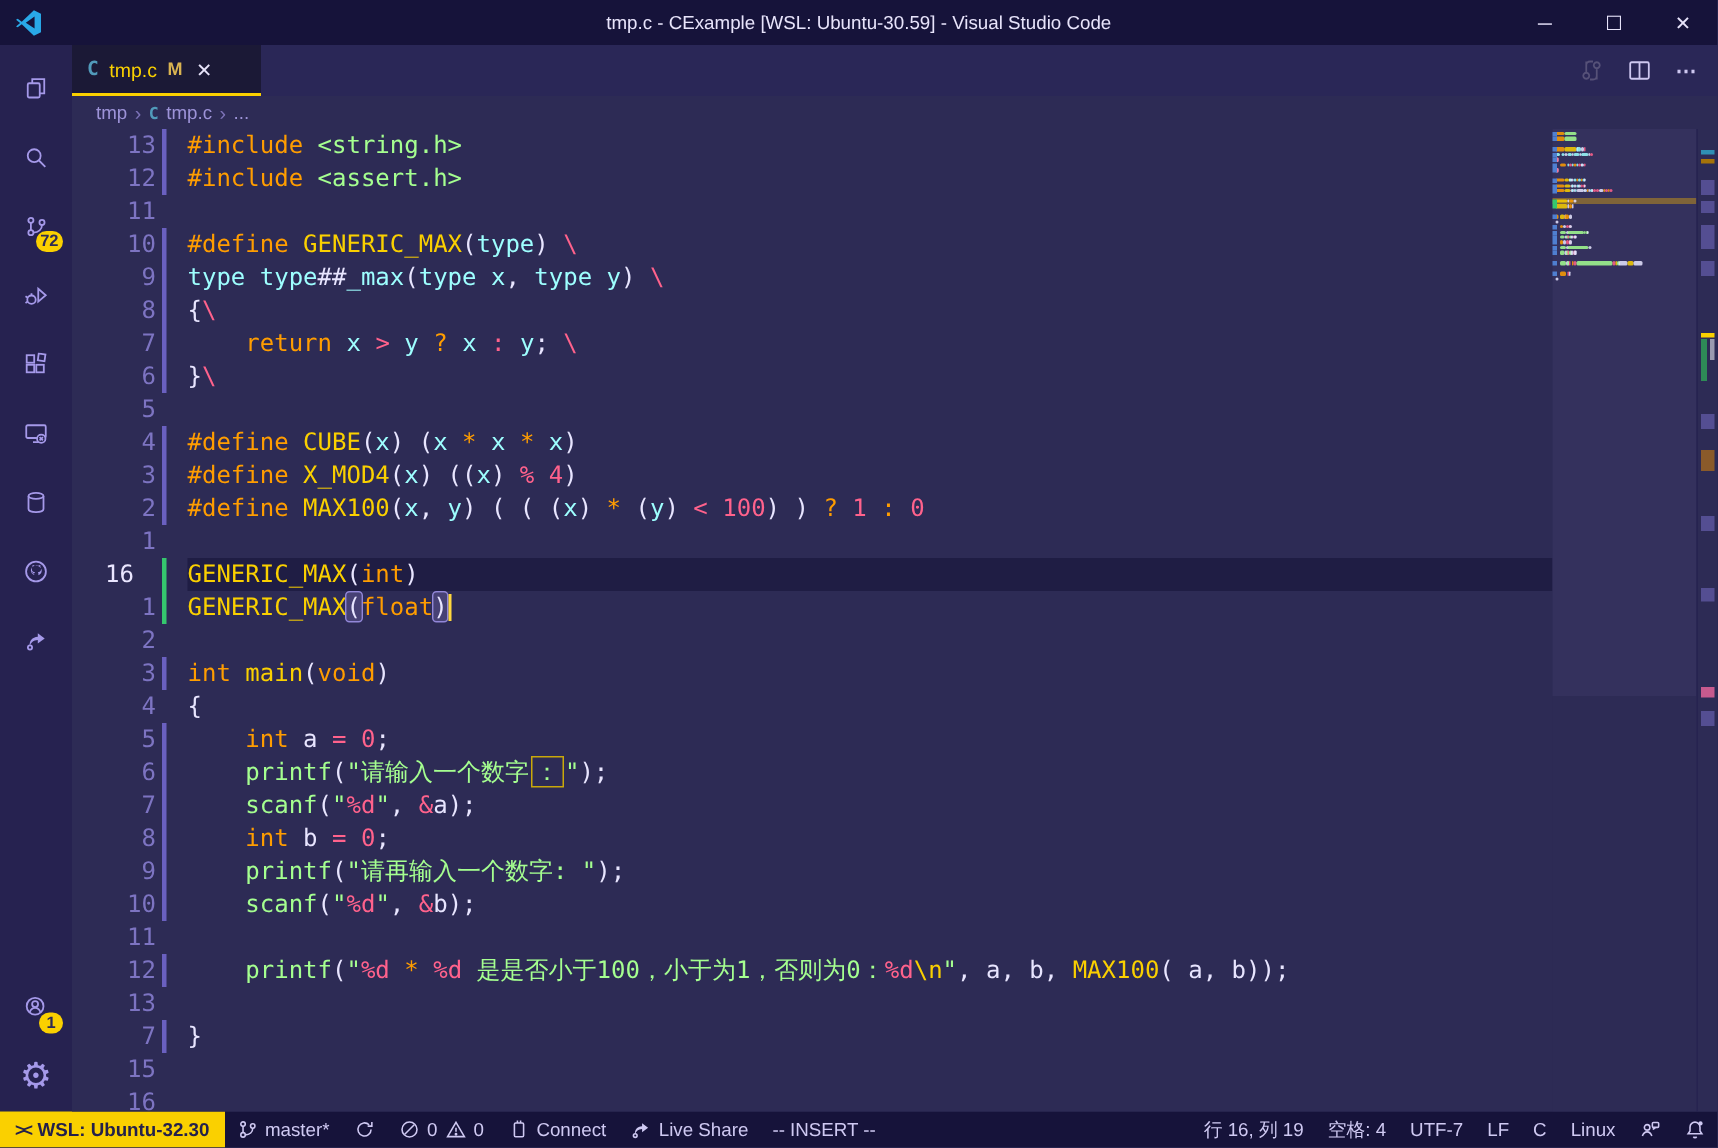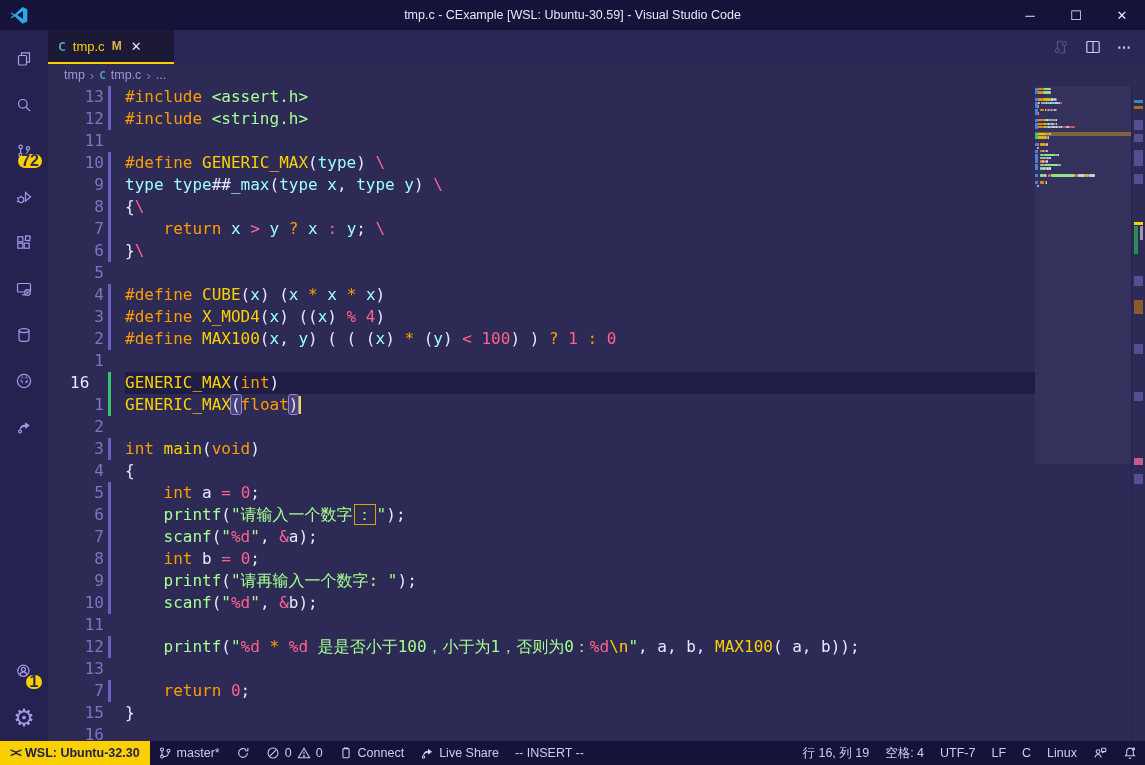--- a/index.html
+++ b/index.html
@@ -15,21 +15,21 @@
 
   
   .main { display:flex; height:711px; }
 
   
   .activitybar { width:48px; background:#262250; display:flex; flex-direction:column; align-items:center; padding-top:6px; }
   .ab-item { width:48px; height:46px; display:flex; align-items:center; justify-content:center; position:relative; color:#a599e9; }
   .ab-item svg { width:26px; height:26px; }
   .ab-spacer { flex:1; }
   .ab-badge { position:absolute; right:6px; bottom:6px; min-width:16px; height:14px; border-radius:9px; background:#fad000;
-    color:#2d2b55; font-size:16px; font-weight:bold; display:flex; align-items:center; justify-content:center; padding:0 3px; }
+    color:#2d2b55; font-size:11px; font-weight:bold; display:flex; align-items:center; justify-content:center; padding:0 3px; }
   .ab-gear { font-size:24px; line-height:1; }
 
   
   .editor { flex:1; position:relative; background:#2d2b55; display:flex; flex-direction:column; min-width:0; }
 
   .tabbar { height:34px; background:#2a2757; display:flex; align-items:stretch; }
   .tab { width:126px; background:#1b1936; display:flex; align-items:center; gap:7px; padding:0 10px; border-bottom:2px solid #fad000; }
   .tab-lang { color:#519aba; font-weight:bold; font-size:13px; font-family:"DejaVu Sans Mono", monospace; }
   .tab-label { color:#fad000; font-size:13px; }
   .tab-m { color:#d9b351; font-size:12px; font-weight:bold; }
@@ -257,22 +257,22 @@
           <div class="row"><span class="gnum">10</span><span class="gbar m"></span></div>
           <div class="row"><span class="gnum">11</span></div>
           <div class="row"><span class="gnum">12</span><span class="gbar m"></span></div>
           <div class="row"><span class="gnum">13</span></div>
           <div class="row"><span class="gnum">7</span><span class="gbar m"></span></div>
           <div class="row"><span class="gnum">15</span></div>
           <div class="row"><span class="gnum">16</span></div>
         </div>
       <div class="linehl" style="top: 286px;"></div>
         <div class="rows" id="coderows">
+          <div class="row"><div class="code"><span class="tok" style="color: rgb(255, 157, 0);">#include </span><span class="tok" style="color: rgb(165, 255, 144);">&lt;string.h&gt;</span></div></div>
           <div class="row"><div class="code"><span class="tok" style="color: rgb(255, 157, 0);">#include </span><span class="tok" style="color: rgb(165, 255, 144);">&lt;assert.h&gt;</span></div></div>
-          <div class="row"><div class="code"><span class="tok" style="color: rgb(255, 157, 0);">#include </span><span class="tok" style="color: rgb(165, 255, 144);">&lt;string.h&gt;</span></div></div>
           <div class="row"><div class="code"></div></div>
           <div class="row"><div class="code"><span class="tok" style="color: rgb(255, 157, 0);">#define </span><span class="tok" style="color: rgb(250, 208, 0);">GENERIC_MAX</span><span class="tok" style="color: rgb(232, 229, 255);">(</span><span class="tok" style="color: rgb(158, 255, 255);">type</span><span class="tok" style="color: rgb(232, 229, 255);">) </span><span class="tok" style="color: rgb(255, 98, 140);">\</span></div></div>
           <div class="row"><div class="code"><span class="tok" style="color: rgb(158, 255, 255);">type</span><span class="tok" style="color: rgb(232, 229, 255);"> </span><span class="tok" style="color: rgb(158, 255, 255);">type</span><span class="tok" style="color: rgb(232, 229, 255);">##</span><span class="tok" style="color: rgb(158, 255, 255);">_max</span><span class="tok" style="color: rgb(232, 229, 255);">(</span><span class="tok" style="color: rgb(158, 255, 255);">type x</span><span class="tok" style="color: rgb(232, 229, 255);">, </span><span class="tok" style="color: rgb(158, 255, 255);">type y</span><span class="tok" style="color: rgb(232, 229, 255);">) </span><span class="tok" style="color: rgb(255, 98, 140);">\</span></div></div>
           <div class="row"><div class="code"><span class="tok" style="color: rgb(232, 229, 255);">{</span><span class="tok" style="color: rgb(255, 98, 140);">\</span></div></div>
           <div class="row"><div class="code"><span class="tok" style="color: rgb(232, 229, 255);">    </span><span class="tok" style="color: rgb(255, 157, 0);">return</span><span class="tok" style="color: rgb(232, 229, 255);"> </span><span class="tok" style="color: rgb(158, 255, 255);">x</span><span class="tok" style="color: rgb(232, 229, 255);"> </span><span class="tok" style="color: rgb(255, 98, 140);">&gt;</span><span class="tok" style="color: rgb(232, 229, 255);"> </span><span class="tok" style="color: rgb(158, 255, 255);">y</span><span class="tok" style="color: rgb(232, 229, 255);"> </span><span class="tok" style="color: rgb(255, 157, 0);">?</span><span class="tok" style="color: rgb(232, 229, 255);"> </span><span class="tok" style="color: rgb(158, 255, 255);">x</span><span class="tok" style="color: rgb(232, 229, 255);"> </span><span class="tok" style="color: rgb(255, 98, 140);">:</span><span class="tok" style="color: rgb(232, 229, 255);"> </span><span class="tok" style="color: rgb(158, 255, 255);">y</span><span class="tok" style="color: rgb(232, 229, 255);">; </span><span class="tok" style="color: rgb(255, 98, 140);">\</span></div></div>
           <div class="row"><div class="code"><span class="tok" style="color: rgb(232, 229, 255);">}</span><span class="tok" style="color: rgb(255, 98, 140);">\</span></div></div>
           <div class="row"><div class="code"></div></div>
           <div class="row"><div class="code"><span class="tok" style="color: rgb(255, 157, 0);">#define </span><span class="tok" style="color: rgb(250, 208, 0);">CUBE</span><span class="tok" style="color: rgb(232, 229, 255);">(</span><span class="tok" style="color: rgb(158, 255, 255);">x</span><span class="tok" style="color: rgb(232, 229, 255);">) (</span><span class="tok" style="color: rgb(158, 255, 255);">x</span><span class="tok" style="color: rgb(232, 229, 255);"> </span><span class="tok" style="color: rgb(255, 157, 0);">*</span><span class="tok" style="color: rgb(232, 229, 255);"> </span><span class="tok" style="color: rgb(158, 255, 255);">x</span><span class="tok" style="color: rgb(232, 229, 255);"> </span><span class="tok" style="color: rgb(255, 157, 0);">*</span><span class="tok" style="color: rgb(232, 229, 255);"> </span><span class="tok" style="color: rgb(158, 255, 255);">x</span><span class="tok" style="color: rgb(232, 229, 255);">)</span></div></div>
           <div class="row"><div class="code"><span class="tok" style="color: rgb(255, 157, 0);">#define </span><span class="tok" style="color: rgb(250, 208, 0);">X_MOD4</span><span class="tok" style="color: rgb(232, 229, 255);">(</span><span class="tok" style="color: rgb(158, 255, 255);">x</span><span class="tok" style="color: rgb(232, 229, 255);">) ((</span><span class="tok" style="color: rgb(158, 255, 255);">x</span><span class="tok" style="color: rgb(232, 229, 255);">) </span><span class="tok" style="color: rgb(255, 98, 140);">%</span><span class="tok" style="color: rgb(232, 229, 255);"> </span><span class="tok" style="color: rgb(255, 98, 140);">4</span><span class="tok" style="color: rgb(232, 229, 255);">)</span></div></div>
           <div class="row"><div class="code"><span class="tok" style="color: rgb(255, 157, 0);">#define </span><span class="tok" style="color: rgb(250, 208, 0);">MAX100</span><span class="tok" style="color: rgb(232, 229, 255);">(</span><span class="tok" style="color: rgb(158, 255, 255);">x</span><span class="tok" style="color: rgb(232, 229, 255);">, </span><span class="tok" style="color: rgb(158, 255, 255);">y</span><span class="tok" style="color: rgb(232, 229, 255);">) ( ( (</span><span class="tok" style="color: rgb(158, 255, 255);">x</span><span class="tok" style="color: rgb(232, 229, 255);">) </span><span class="tok" style="color: rgb(255, 157, 0);">*</span><span class="tok" style="color: rgb(232, 229, 255);"> (</span><span class="tok" style="color: rgb(158, 255, 255);">y</span><span class="tok" style="color: rgb(232, 229, 255);">) </span><span class="tok" style="color: rgb(255, 98, 140);">&lt;</span><span class="tok" style="color: rgb(232, 229, 255);"> </span><span class="tok" style="color: rgb(255, 98, 140);">100</span><span class="tok" style="color: rgb(232, 229, 255);">) ) </span><span class="tok" style="color: rgb(255, 157, 0);">?</span><span class="tok" style="color: rgb(232, 229, 255);"> </span><span class="tok" style="color: rgb(255, 98, 140);">1</span><span class="tok" style="color: rgb(232, 229, 255);"> </span><span class="tok" style="color: rgb(255, 157, 0);">:</span><span class="tok" style="color: rgb(232, 229, 255);"> </span><span class="tok" style="color: rgb(255, 98, 140);">0</span></div></div>
@@ -284,21 +284,20 @@
           <div class="row"><div class="code"><span class="tok" style="color: rgb(232, 229, 255);">{</span></div></div>
           <div class="row"><div class="code"><span class="tok" style="color: rgb(232, 229, 255);">    </span><span class="tok" style="color: rgb(255, 157, 0);">int</span><span class="tok" style="color: rgb(232, 229, 255);"> a </span><span class="tok" style="color: rgb(255, 98, 140);">=</span><span class="tok" style="color: rgb(232, 229, 255);"> </span><span class="tok" style="color: rgb(255, 98, 140);">0</span><span class="tok" style="color: rgb(232, 229, 255);">;</span></div></div>
           <div class="row"><div class="code"><span class="tok" style="color: rgb(232, 229, 255);">    </span><span class="tok" style="color: rgb(165, 255, 144);">printf</span><span class="tok" style="color: rgb(232, 229, 255);">(</span><span class="tok" style="color: rgb(165, 255, 144);">"请输入一个数字</span><span class="tok ubox" style="color: rgb(165, 255, 144);">：</span><span class="tok" style="color: rgb(165, 255, 144);">"</span><span class="tok" style="color: rgb(232, 229, 255);">);</span></div></div>
           <div class="row"><div class="code"><span class="tok" style="color: rgb(232, 229, 255);">    </span><span class="tok" style="color: rgb(165, 255, 144);">scanf</span><span class="tok" style="color: rgb(232, 229, 255);">(</span><span class="tok" style="color: rgb(165, 255, 144);">"</span><span class="tok" style="color: rgb(255, 98, 140);">%d</span><span class="tok" style="color: rgb(165, 255, 144);">"</span><span class="tok" style="color: rgb(232, 229, 255);">, </span><span class="tok" style="color: rgb(255, 98, 140);">&amp;</span><span class="tok" style="color: rgb(232, 229, 255);">a</span><span class="tok" style="color: rgb(232, 229, 255);">);</span></div></div>
           <div class="row"><div class="code"><span class="tok" style="color: rgb(232, 229, 255);">    </span><span class="tok" style="color: rgb(255, 157, 0);">int</span><span class="tok" style="color: rgb(232, 229, 255);"> b </span><span class="tok" style="color: rgb(255, 98, 140);">=</span><span class="tok" style="color: rgb(232, 229, 255);"> </span><span class="tok" style="color: rgb(255, 98, 140);">0</span><span class="tok" style="color: rgb(232, 229, 255);">;</span></div></div>
           <div class="row"><div class="code"><span class="tok" style="color: rgb(232, 229, 255);">    </span><span class="tok" style="color: rgb(165, 255, 144);">printf</span><span class="tok" style="color: rgb(232, 229, 255);">(</span><span class="tok" style="color: rgb(165, 255, 144);">"请再输入一个数字: "</span><span class="tok" style="color: rgb(232, 229, 255);">);</span></div></div>
           <div class="row"><div class="code"><span class="tok" style="color: rgb(232, 229, 255);">    </span><span class="tok" style="color: rgb(165, 255, 144);">scanf</span><span class="tok" style="color: rgb(232, 229, 255);">(</span><span class="tok" style="color: rgb(165, 255, 144);">"</span><span class="tok" style="color: rgb(255, 98, 140);">%d</span><span class="tok" style="color: rgb(165, 255, 144);">"</span><span class="tok" style="color: rgb(232, 229, 255);">, </span><span class="tok" style="color: rgb(255, 98, 140);">&amp;</span><span class="tok" style="color: rgb(232, 229, 255);">b</span><span class="tok" style="color: rgb(232, 229, 255);">);</span></div></div>
           <div class="row"><div class="code"></div></div>
           <div class="row"><div class="code"><span class="tok" style="color: rgb(232, 229, 255);">    </span><span class="tok" style="color: rgb(165, 255, 144);">printf</span><span class="tok" style="color: rgb(232, 229, 255);">(</span><span class="tok" style="color: rgb(165, 255, 144);">"</span><span class="tok" style="color: rgb(255, 98, 140);">%d</span><span class="tok" style="color: rgb(165, 255, 144);"> </span><span class="tok" style="color: rgb(255, 157, 0);">*</span><span class="tok" style="color: rgb(165, 255, 144);"> </span><span class="tok" style="color: rgb(255, 98, 140);">%d</span><span class="tok" style="color: rgb(165, 255, 144);"> 是是否小于100，小于为1，否则为0：</span><span class="tok" style="color: rgb(255, 98, 140);">%d</span><span class="tok" style="color: rgb(250, 208, 0);">\n</span><span class="tok" style="color: rgb(165, 255, 144);">"</span><span class="tok" style="color: rgb(232, 229, 255);">, a, b, </span><span class="tok" style="color: rgb(250, 208, 0);">MAX100</span><span class="tok" style="color: rgb(232, 229, 255);">( a, b));</span></div></div>
           <div class="row"><div class="code"></div></div>
-          <div class="row"><div class="code"><span class="tok" style="color: rgb(232, 229, 255);">    </span><span class="tok" style="color: rgb(255, 157, 0);">return</span><span class="tok" style="color: rgb(232, 229, 255);"> </span><span class="tok" style="color: rgb(255, 98, 140);">0</span><span class="tok" style="color: rgb(232, 229, 255);">;</span></div></div>
           <div class="row"><div class="code"><span class="tok" style="color: rgb(232, 229, 255);">}</span></div></div>
           <div class="row"><div class="code"></div></div>
         </div>
       <div class="minimap" id="minimap">
           <div class="mm-slider"></div>
           <div class="mm-row" style="top: 2px;">
             <span class="mm-bar" style="left: 2px; width: 6.48px; background: rgb(255, 157, 0);"></span>
             <span class="mm-bar" style="left: 8.48px; width: 7.2px; background: rgb(165, 255, 144);"></span>
             <span class="mm-mark" style="top: 0px; background: rgb(79, 127, 208);"></span>
           </div>

